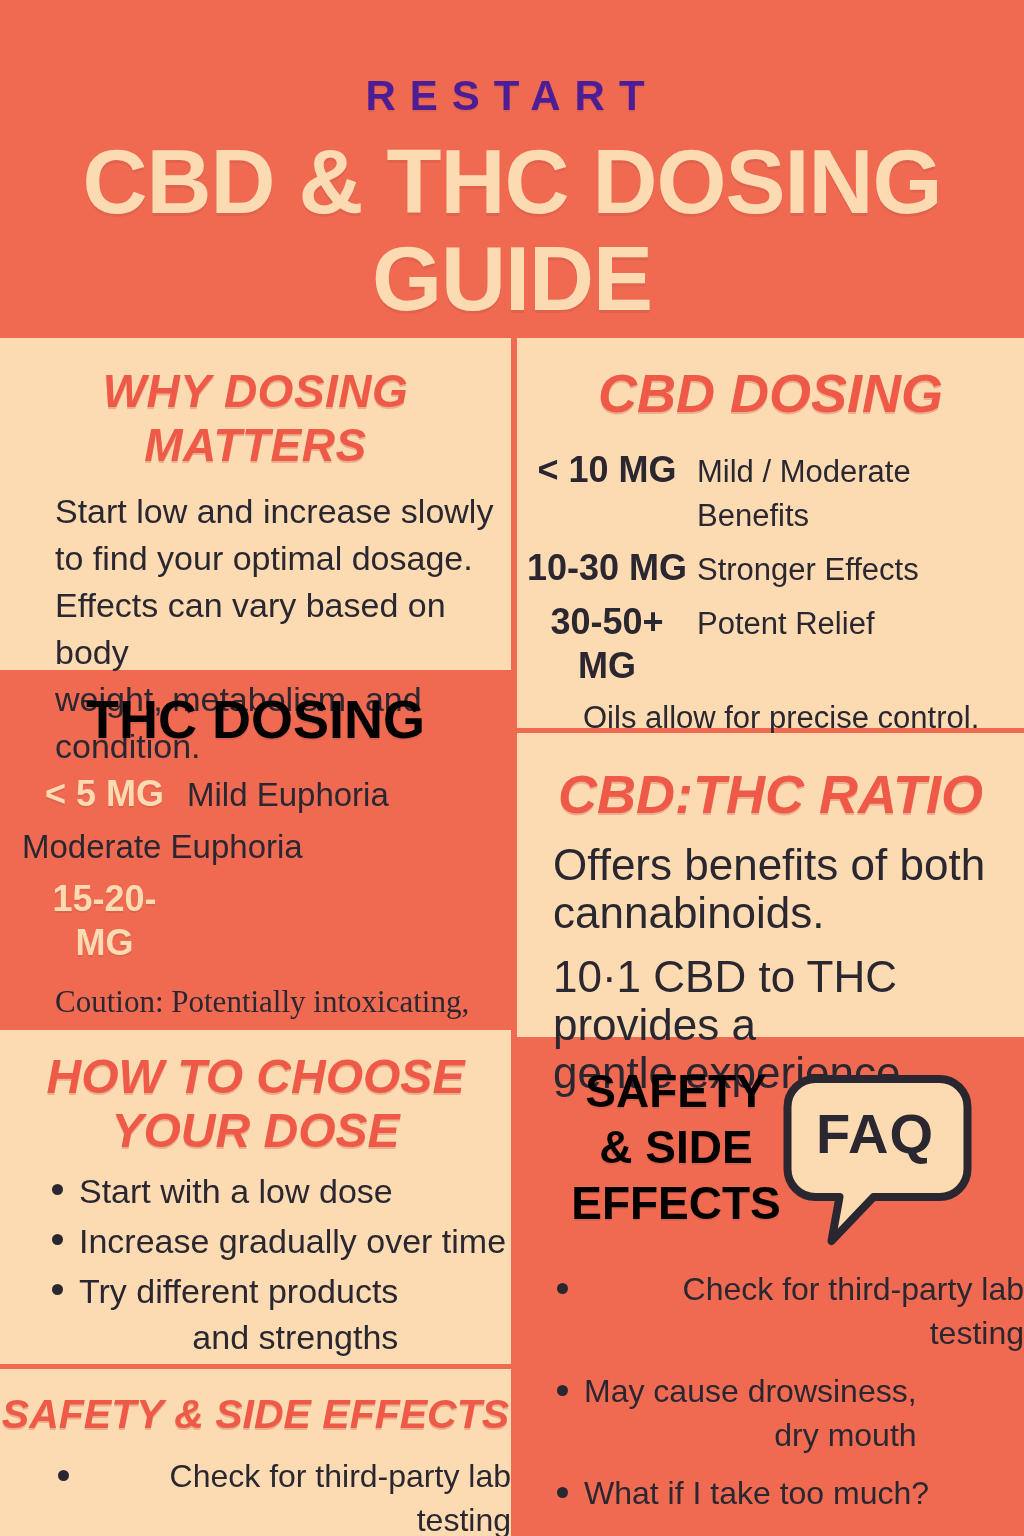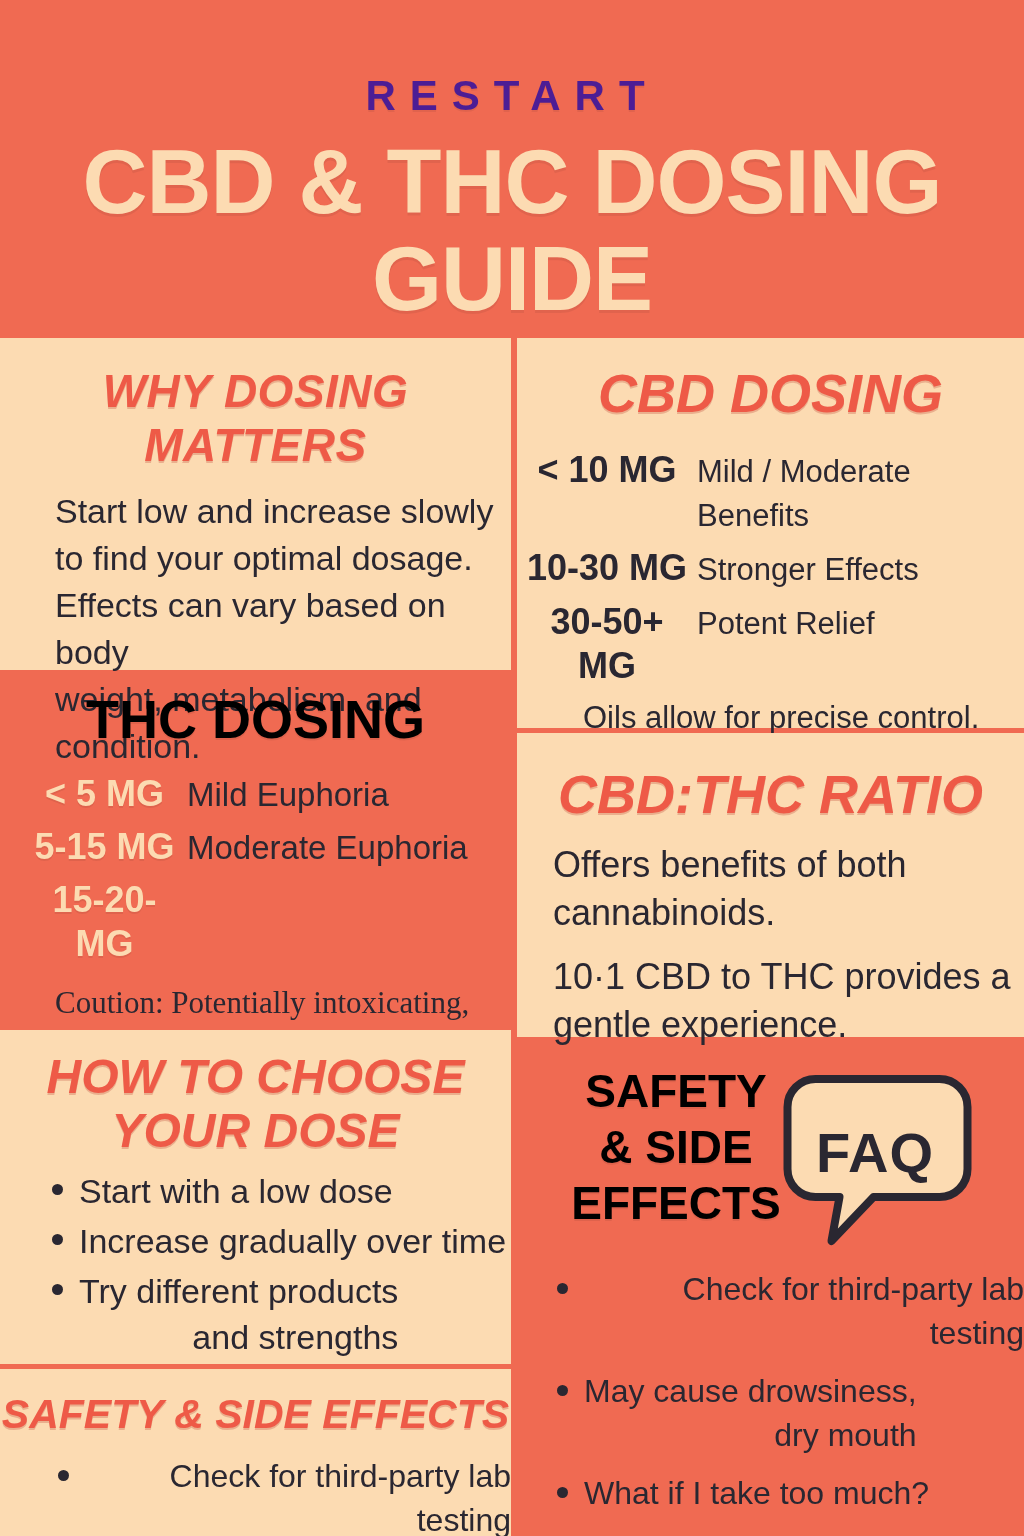--- a/index.html
+++ b/index.html
@@ -73,21 +73,21 @@
   #box-cbd { top: 338px; left: 517px; width: 507px; height: 390px; }
   #box-cbd .sec-title-red { font-size: 54px; padding-top: 24px; }
   #box-cbd .dose-table { margin-top: 24px; }
   #box-cbd .dose { flex: 0 0 180px; }
   #box-cbd .effect { font-size: 31px; }
   #box-cbd .note { margin: 8px 0 0 66px; font-size: 31px; line-height: 43px; }
 
   
   #box-ratio { top: 733px; left: 517px; width: 507px; height: 304px; }
   #box-ratio .sec-title-red { font-size: 54px; padding-top: 30px; }
-  #box-ratio .body { margin: 16px 4px 0 36px; font-size: 36px; line-height: 48px; }
+  #box-ratio .body { margin: 16px 4px 0 36px; font-size: 44px; line-height: 48px; }
   #box-ratio .body + .body { margin-top: 16px; }
 
   
   #sec-safety-right { top: 1037px; left: 517px; width: 507px; height: 499px; }
   #sec-safety-right .heading-block {
     width: 270px; margin: 26px 0 0 24px;
     font-size: 46px; line-height: 56px;
   }
   #sec-safety-right ul { margin: 36px 0 0 0; padding-left: 40px; }
   #sec-safety-right li { font-size: 32px; line-height: 44px; margin-bottom: 14px; }
@@ -97,21 +97,21 @@
   li { display: flex; text-align: right; }
   li::before {
     content: ""; flex: 0 0 auto; width: 11px; height: 11px;
     border-radius: 50%; background: #2a2731; margin: 16px 16px 0 0;
   }
 
   
   .faq-wrap { position: absolute; top: 36px; left: 262px; width: 205px; height: 176px; }
   .faq-wrap svg { display: block; width: 100%; height: 100%; }
   .faq-label {
-    position: absolute; top: 47px; left: 0; width: 192px; text-align: center;
+    position: absolute; top: 28px; left: 0; width: 192px; text-align: center;
     font-size: 56px; font-weight: bold; color: #2a2731; letter-spacing: 1px;
   }
 </style>
 </head>
 <body>
 
 <div class="page">
 
   <div class="header">
     <div class="brand">RESTART</div>
@@ -129,21 +129,20 @@
   </div>
 
   <div class="sec" id="sec-thc">
     <div class="sec-title-cream">THC DOSING</div>
     <div class="dose-table">
       <div class="dose-row">
         <span class="dose">&lt; 5 MG</span>
         <span class="effect">Mild Euphoria</span>
       </div>
       <div class="dose-row">
-        <span class="dose">5-15 MG</span>
         <span class="effect">Moderate Euphoria</span>
       </div>
       <div class="dose-row">
         <span class="dose">15-20- MG</span>
       </div>
     </div>
     <div class="caution pre">Coution: Potentially intoxicating,
 especially for new users</div>
   </div>
 

